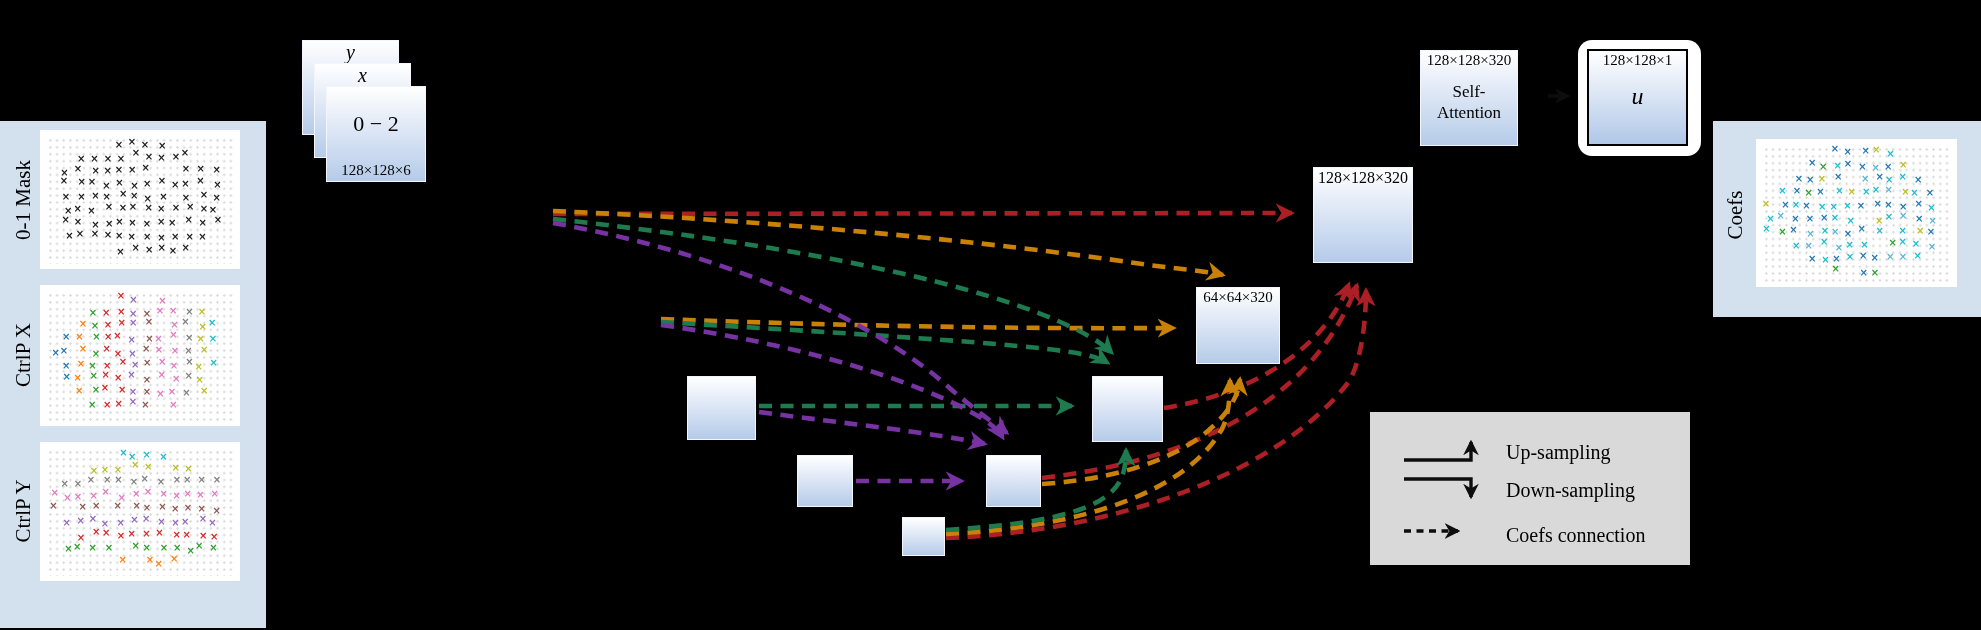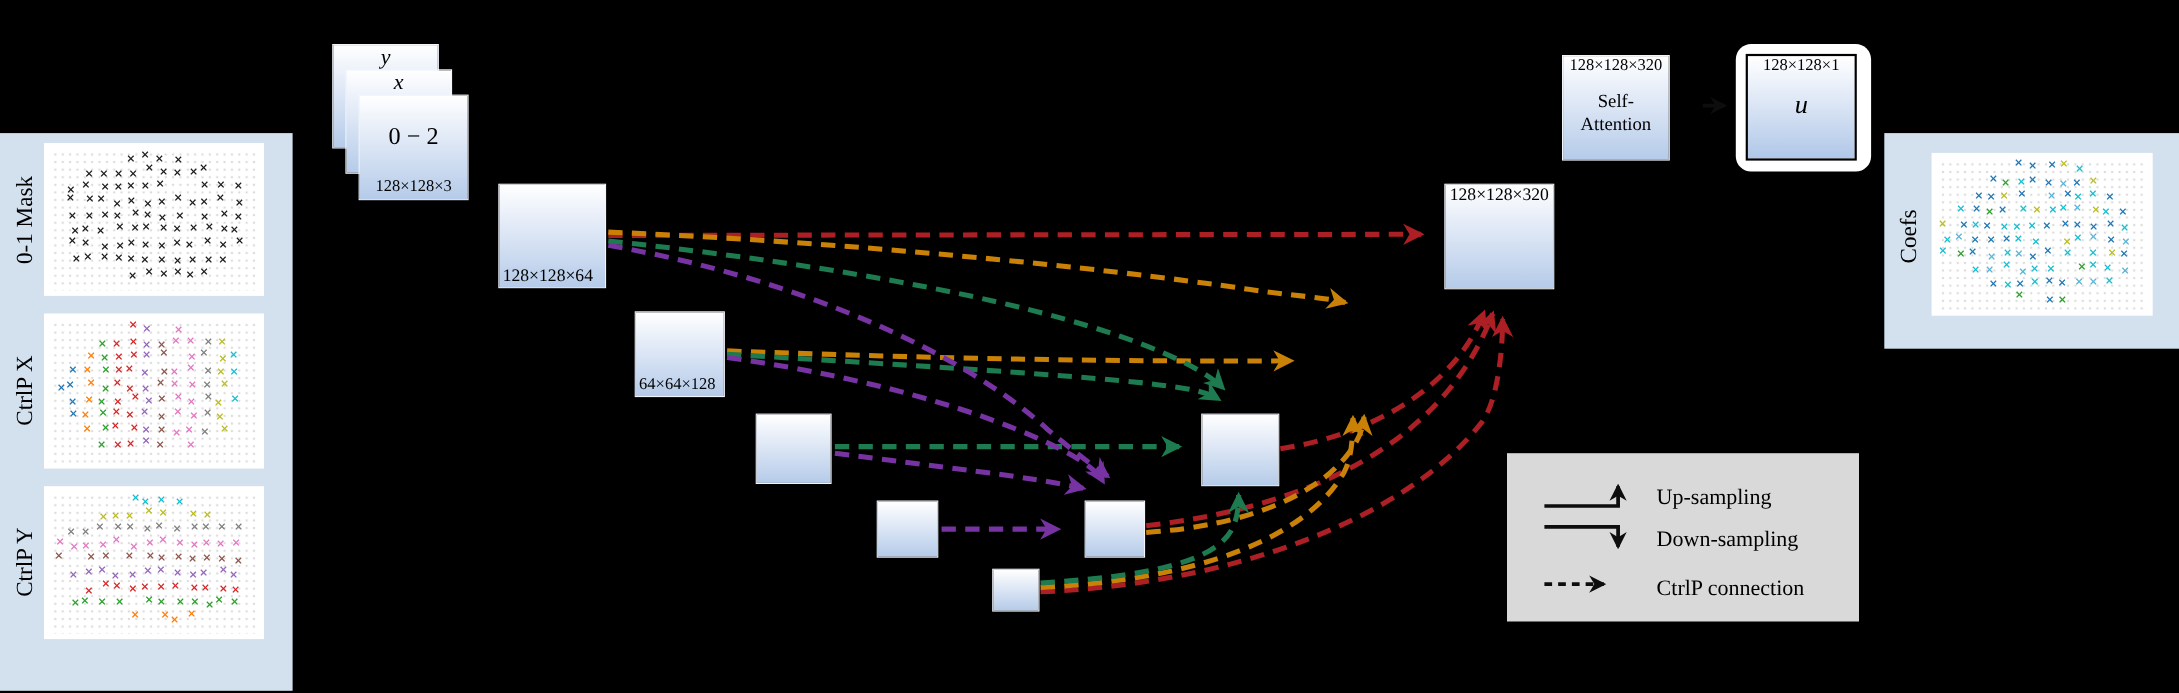--- a/index.html
+++ b/index.html
@@ -428,35 +428,32 @@
   </div>
 
   <div class="nbox" style="left:302px;top:40px;width:97px;height:95px;">
     <div class="stack-sym">y</div>
   </div>
   <div class="nbox" style="left:314px;top:63px;width:97px;height:95px;">
     <div class="stack-sym">x</div>
   </div>
   <div class="nbox" style="left:326px;top:86px;width:100px;height:96px;">
     <div class="center-sym" style="top:24px;font-size:22px;">0 − 2</div>
-    <div class="dim tc" style="top:auto;bottom:2px;">128×128×3</div>
-  </div>
-
-  <div class="nbox" style="left:453px;top:167px;width:98px;height:95px;">
-    <div class="dim bl" style="font-size:16px;">128×128×64</div>
-  </div>
-  <div class="nbox" style="left:577px;top:283px;width:82px;height:78px;">
-    <div class="dim bl">64×64×128</div>
-  </div>
+    <div class="dim tc" style="top:auto;bottom:2px;">128×128×6</div>
+  </div>
+
   <div class="nbox" style="left:687px;top:376px;width:69px;height:64px;"></div>
   <div class="nbox" style="left:797px;top:455px;width:56px;height:52px;"></div>
   <div class="nbox" style="left:902px;top:517px;width:43px;height:39px;"></div>
 
   <div class="nbox" style="left:986px;top:455px;width:55px;height:52px;"></div>
   <div class="nbox" style="left:1092px;top:376px;width:71px;height:66px;"></div>
+  <div class="nbox" style="left:1196px;top:287px;width:84px;height:77px;">
+    <div class="dim tc" style="font-size:15px;">64×64×320</div>
+  </div>
   <div class="nbox" style="left:1313px;top:167px;width:100px;height:96px;">
     <div class="dim tc" style="font-size:16px;">128×128×320</div>
   </div>
 
   <div class="nbox" style="left:1420px;top:50px;width:98px;height:96px;">
     <div class="dim tc">128×128×320</div>
     <div class="sa-text">
       <div>Self-</div>
       <div>Attention</div>
     </div>
@@ -467,21 +464,21 @@
   <div class="u-inner" style="left:1587px;top:49px;width:101px;height:97px;">
     <div class="dim tc">128×128×1</div>
     <div class="center-sym" style="top:32px;font-size:24px;font-style:italic;">u</div>
   </div>
 
   <div class="legend">
     <div class="legend-label" style="top:437px;margin-top:-437px;"></div>
   </div>
   <div class="legend-label" style="left:1506px;top:441px;">Up-sampling</div>
   <div class="legend-label" style="left:1506px;top:479px;">Down-sampling</div>
-  <div class="legend-label" style="left:1506px;top:524px;">CtrlP connection</div>
+  <div class="legend-label" style="left:1506px;top:524px;">Coefs connection</div>
 
   <svg class="overlay" width="1981" height="630" viewBox="0 0 1981 630">
     <defs>
       <marker id="mk-red" viewBox="0 0 10 10" refX="8.5" refY="5" markerWidth="4.2" markerHeight="4.2" orient="auto">
         <path d="M0,0 L10,5 L0,10 L3,5 Z" class="mf-red" fill="#AC1F24"></path>
       </marker>
       <marker id="mk-orange" viewBox="0 0 10 10" refX="8.5" refY="5" markerWidth="4.2" markerHeight="4.2" orient="auto">
         <path d="M0,0 L10,5 L0,10 L3,5 Z" class="mf-orange" fill="#C98107"></path>
       </marker>
       <marker id="mk-green" viewBox="0 0 10 10" refX="8.5" refY="5" markerWidth="4.2" markerHeight="4.2" orient="auto">

